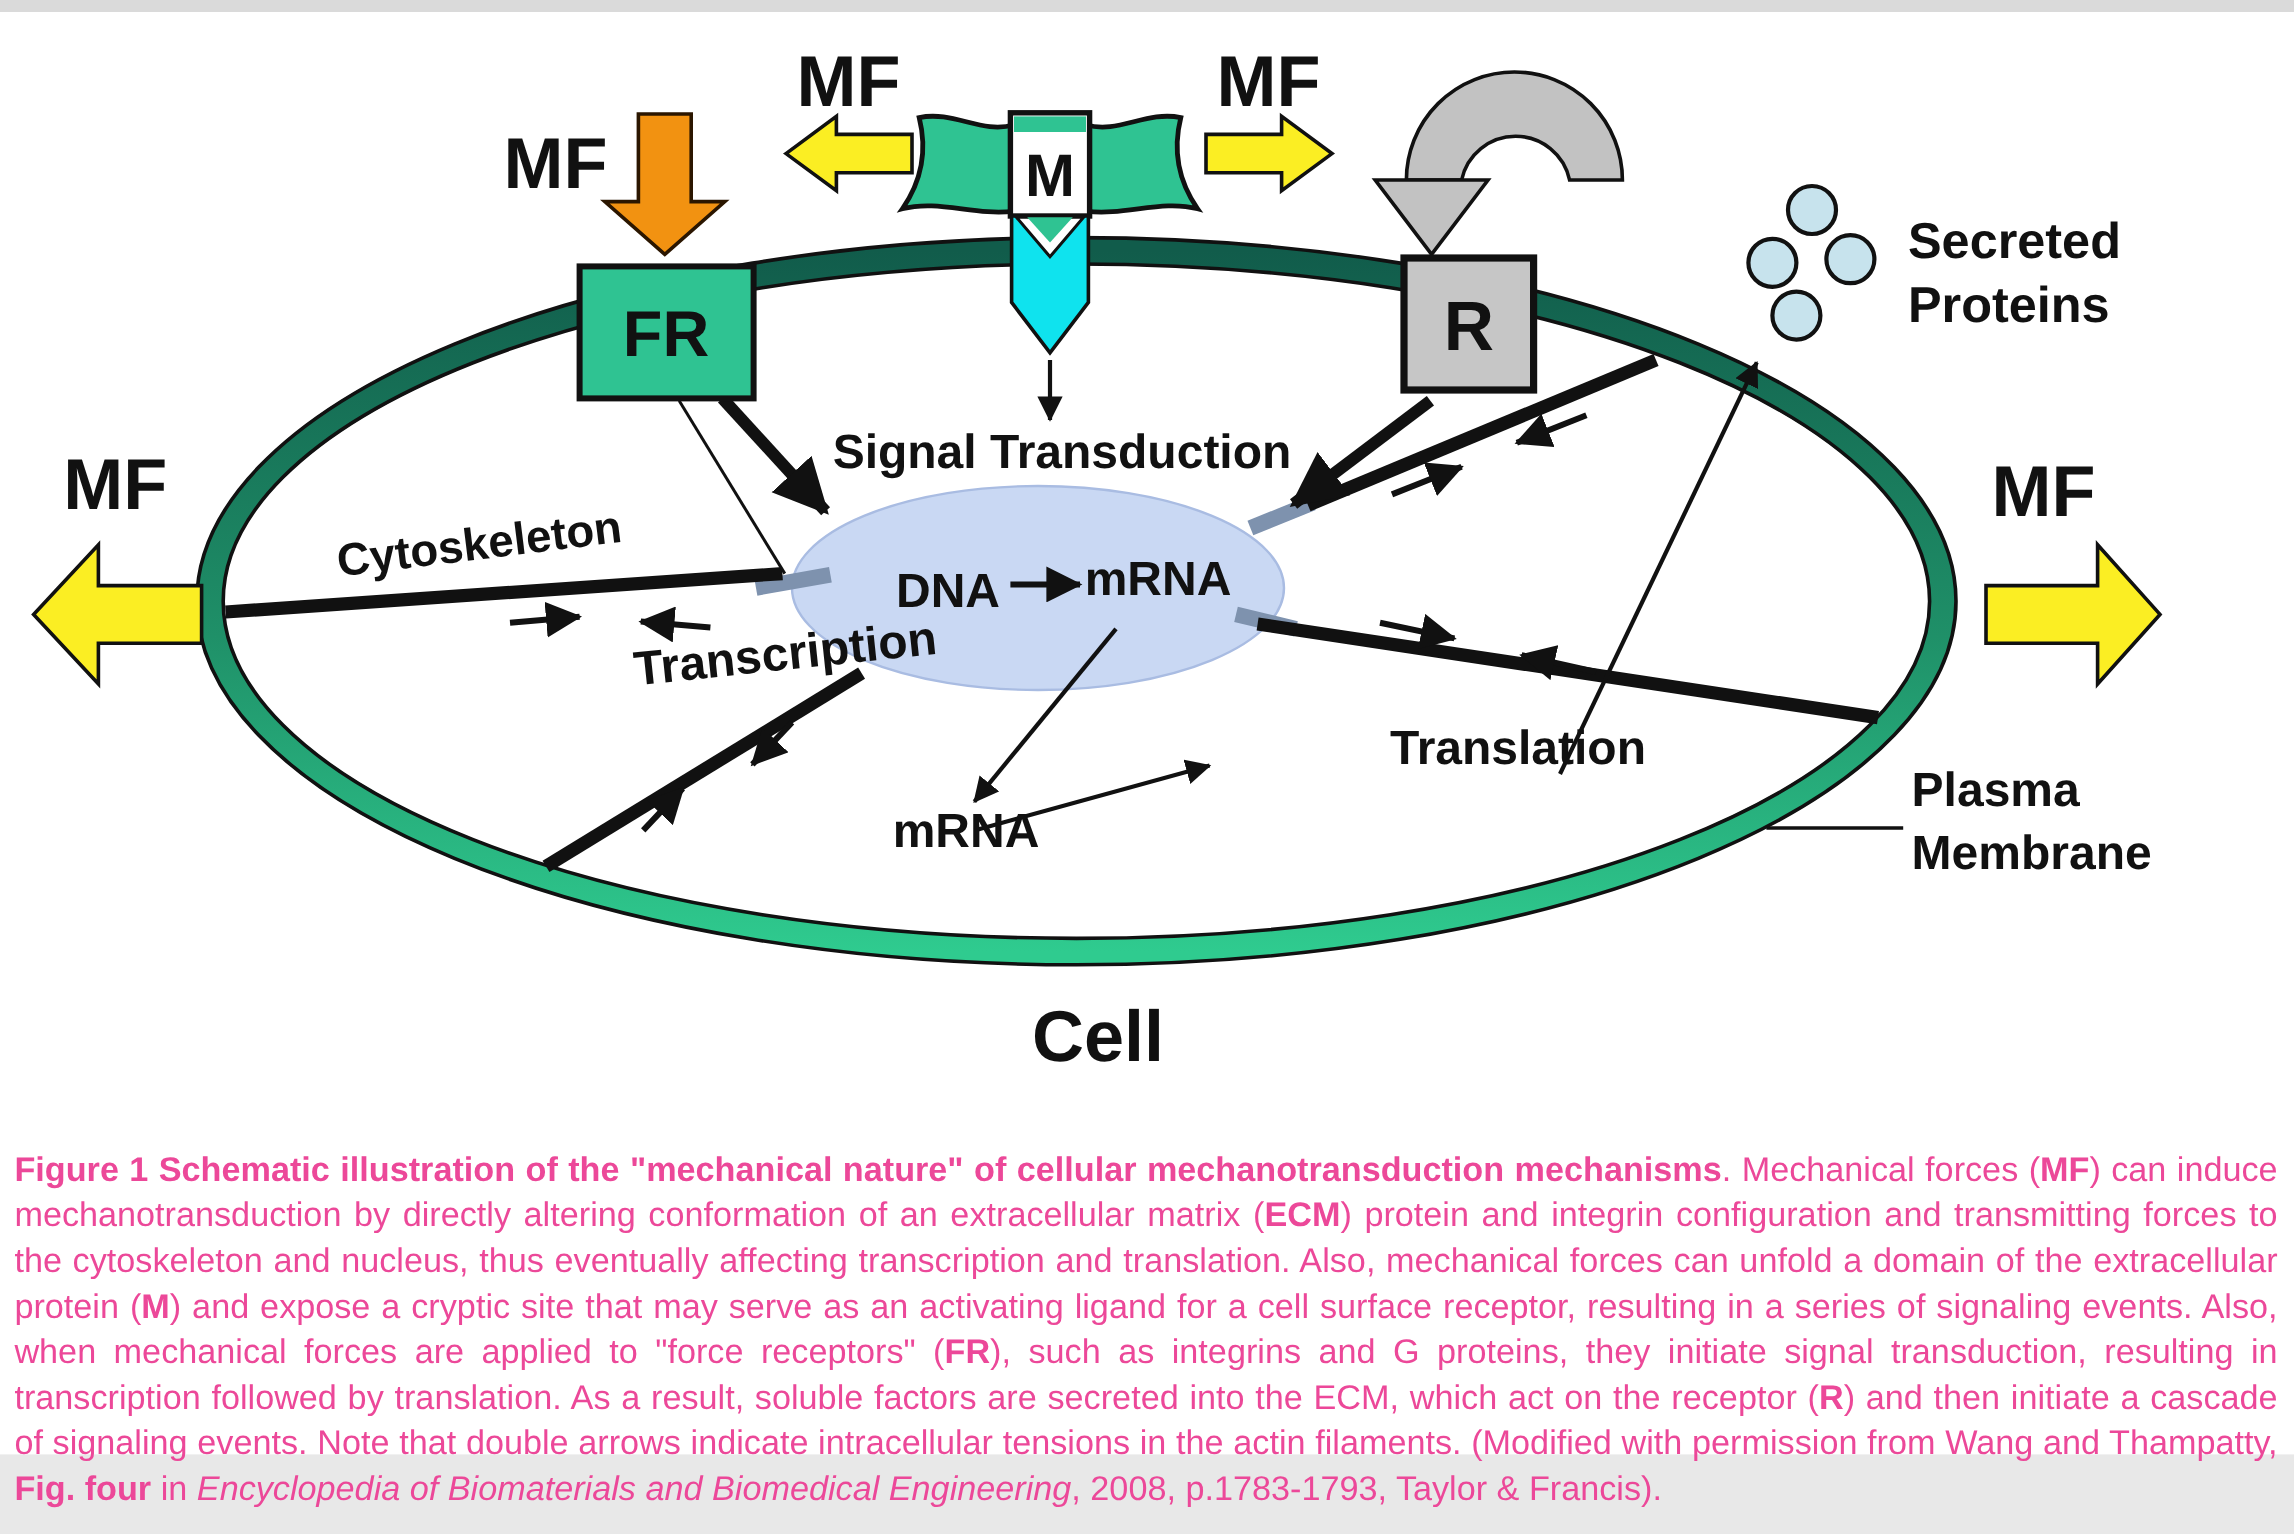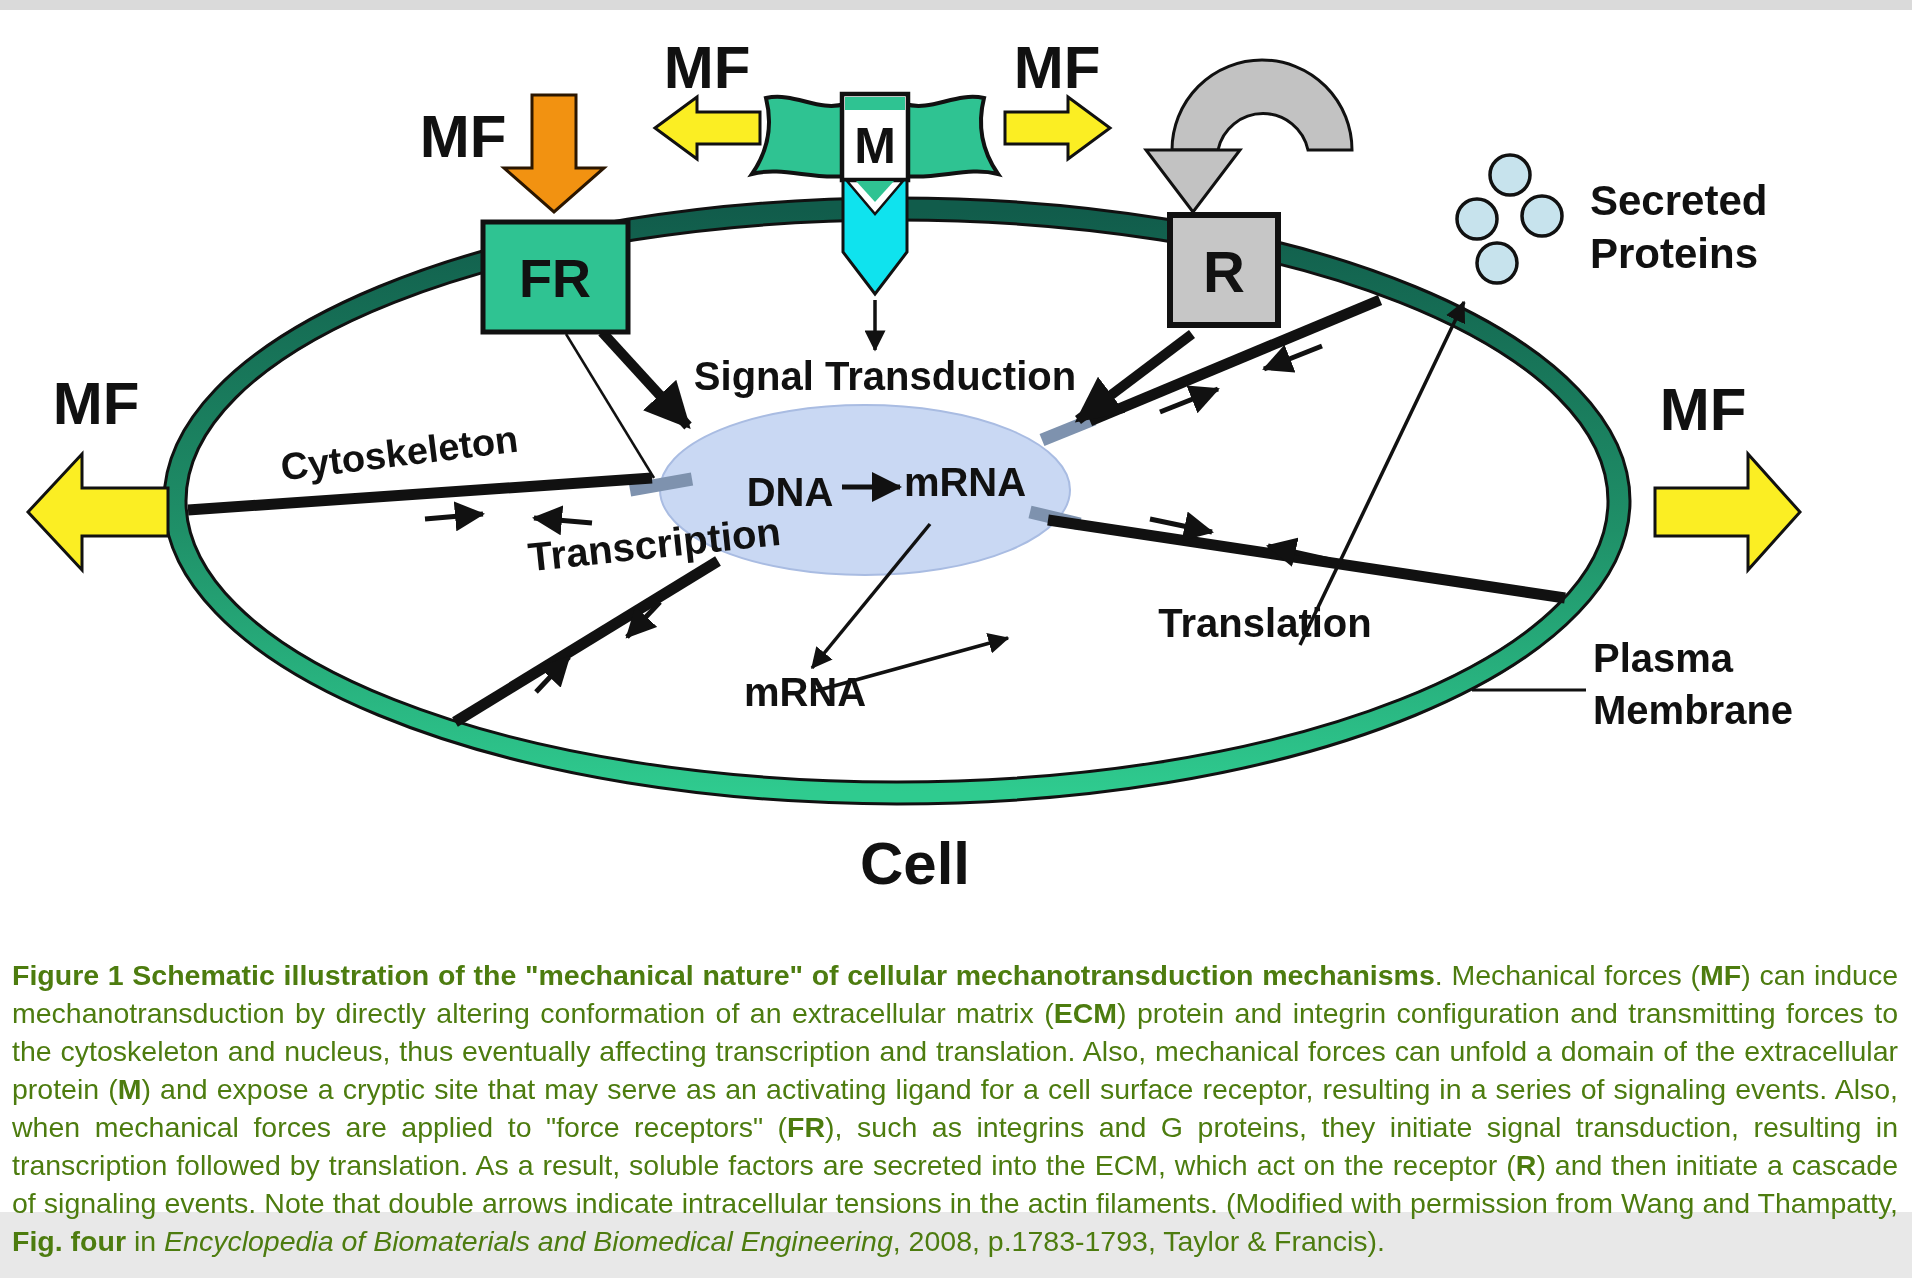--- a/index.html
+++ b/index.html
@@ -4,21 +4,21 @@
 <style>
   html,body{margin:0;padding:0;background:#fff;}
   .page{position:relative;width:1912px;height:1278px;background:#ffffff;overflow:hidden;
         font-family:"Liberation Sans",sans-serif;}
   .top-band{position:absolute;top:0;left:0;width:1912px;height:10px;background:#DADADA;z-index:2;}
   .bottom-band{position:absolute;top:1212px;left:0;width:1912px;height:66px;background:#E8E8E8;z-index:0;}
   svg.diagram{position:absolute;top:0;left:0;z-index:1;}
   svg.diagram text{font-family:"Liberation Sans",sans-serif;font-weight:bold;fill:#111111;}
   .caption{position:absolute;top:956px;left:12px;width:1886px;z-index:1;
            font-family:"Liberation Sans",sans-serif;font-size:28.5px;line-height:38px;
-           color:#4d7c0f;text-align:justify;}
+           color:#ec4899;text-align:justify;}
   .caption .b{font-weight:bold;}
   .caption .i{font-style:italic;}
 </style>
 </head>
 <body>
 
 <div class="page">
   <div class="top-band"></div>
   <div class="bottom-band"></div>
 

